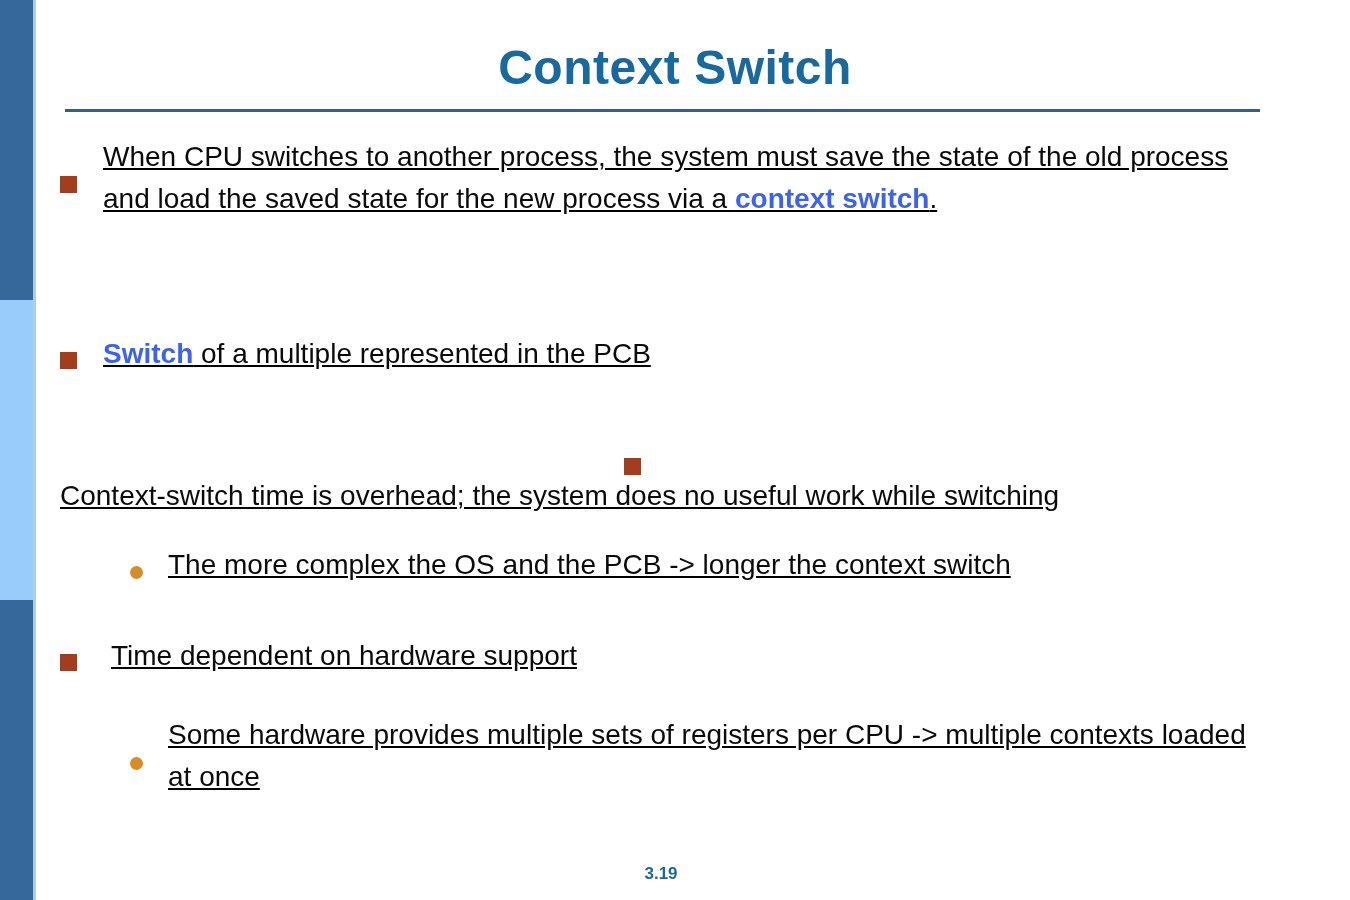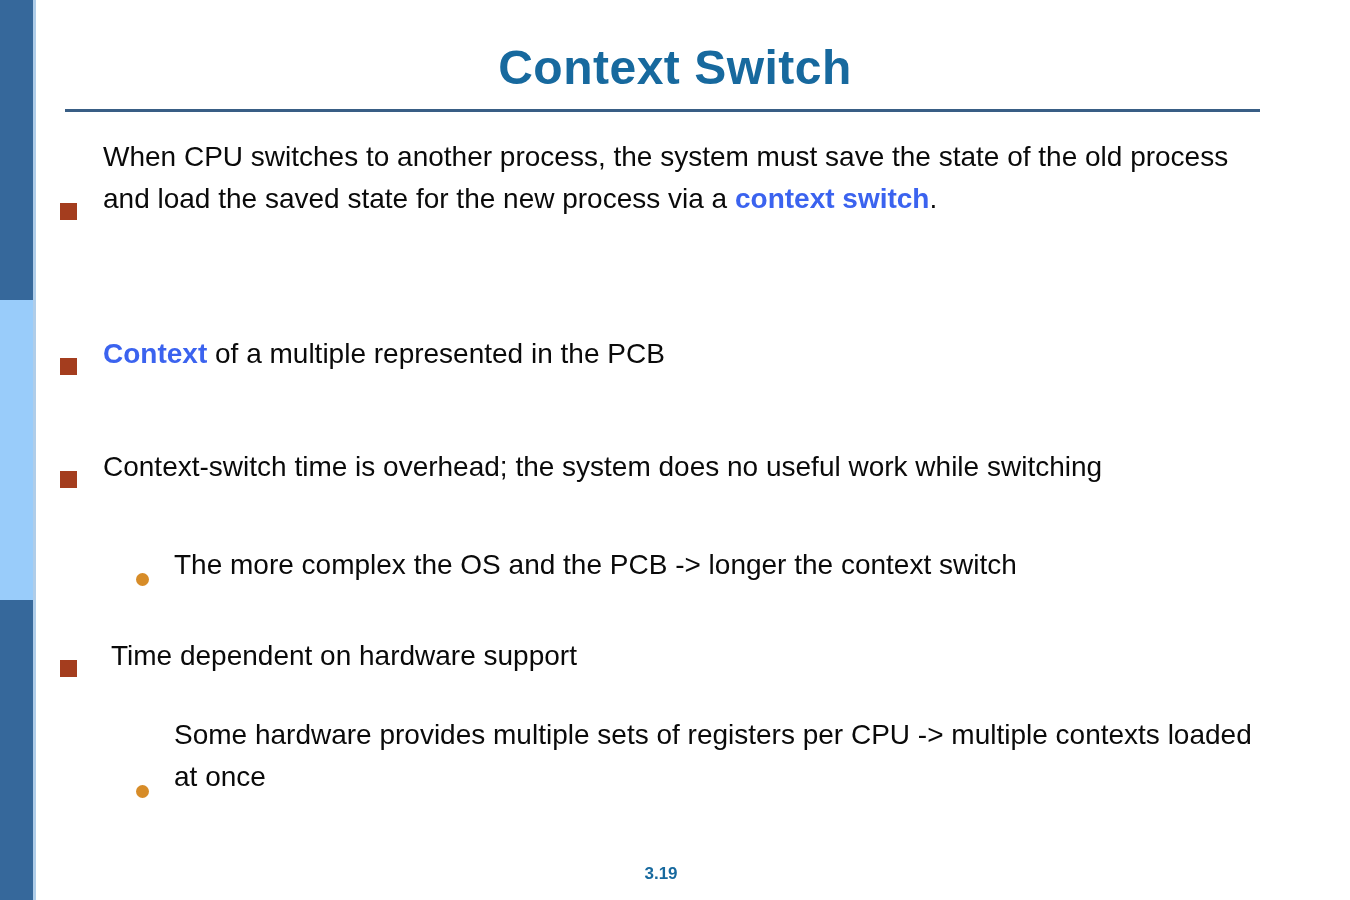--- a/index.html
+++ b/index.html
@@ -27,23 +27,23 @@
     color: var(--title, #17699E);
     letter-spacing: 0.5px;
   }
   .title-rule {
     position: absolute; top: 109px; left: 65px;
     width: 1195px; height: 3px;
     background: var(--rule, #395E85);
   }
 
   
-  .row { position: absolute; display: flex; align-items: flex-end; }
+  .row { position: absolute; display: flex; align-items: center; text-decoration: underline; }
   .row.main { left: 60px; }
-  .row.sub  { left: 136px; }
+  .row.sub  { left: 130px; }
 
   .sq-bullet {
     flex: 0 0 auto;
     width: 17px; height: 17px;
     margin-top: 12px; margin-right: 26px;
     background: var(--bullet-square, #A43D1E);
   }
   .dot-bullet {
     flex: 0 0 auto;
     width: 13px; height: 13px;
@@ -59,21 +59,21 @@
   .row.main .txt { width: 1170px; }
   .row.sub  .txt { width: 1108px; }
 
   .em {
     color: var(--emphasis-blue, #3B63EF);
     font-weight: bold;
   }
 
   .b1 { top: 136px; }
   .b2 { top: 333px; }
-  .b3 { top: 446px; }
+  .b3 { top: 446px; flex-direction: column; }
   .sb1 { top: 544px; }
   .b4 { top: 635px; gap: 8px; }
   .sb2 { top: 714px; }
 
   
   .footer {
     position: absolute; top: 864px; left: 0; right: 40px;
     text-align: center;
     font-size: 17px; font-weight: bold;
     color: var(--title, #17699E);
@@ -91,21 +91,21 @@
 <div class="title">Context Switch</div>
 <div class="title-rule"></div>
 
 <div class="row main b1">
   <span class="sq-bullet"></span>
   <div class="txt"><span>When CPU switches to another process, the system must save the state of the old process and load the saved state for the new process via a </span><span class="em">context switch</span><span>.</span></div>
 </div>
 
 <div class="row main b2">
   <span class="sq-bullet"></span>
-  <div class="txt"><span class="em">Context</span><span> of a multiple represented in the PCB</span></div>
+  <div class="txt"><span class="em">Switch</span><span> of a multiple represented in the PCB</span></div>
 </div>
 
 <div class="row main b3">
   <span class="sq-bullet"></span>
   <div class="txt">Context-switch time is overhead; the system does no useful work while switching</div>
 </div>
 
 <div class="row sub sb1">
   <span class="dot-bullet"></span>
   <div class="txt">The more complex the OS and the PCB -&gt; longer the context switch</div>

